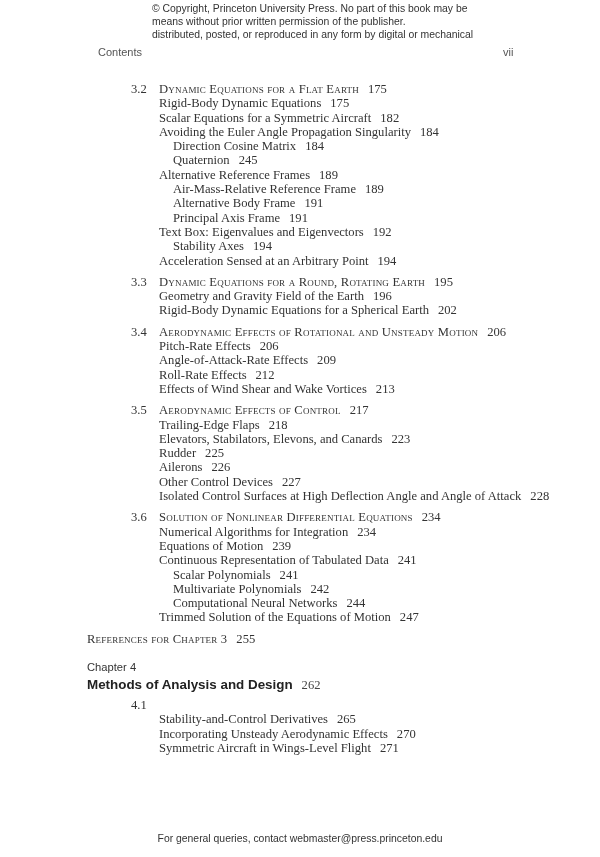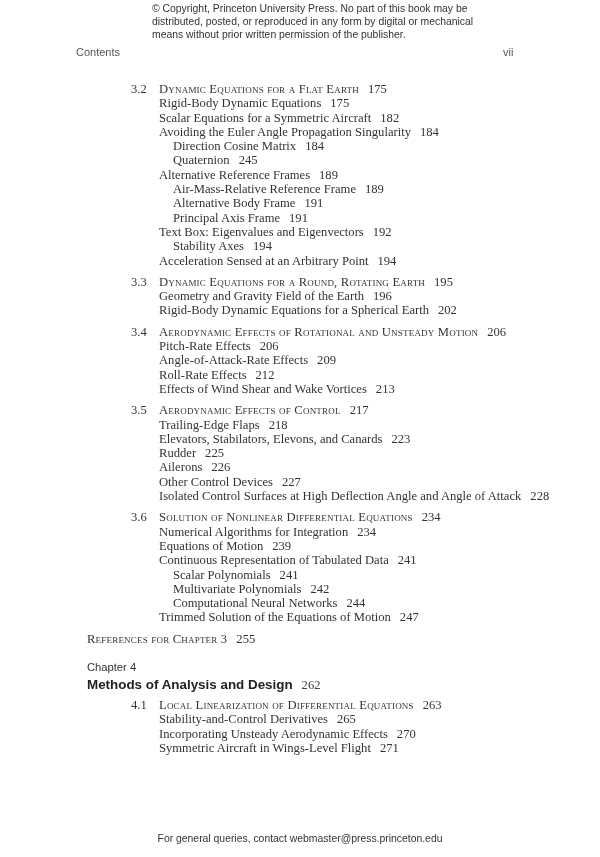--- a/index.html
+++ b/index.html
@@ -1,18 +1,18 @@
 <!DOCTYPE html>
 <html><head>
   <meta charset="utf-8">
   <style>
     html, body { margin:0; padding:0; }
     body { width:600px; height:857px; background:#ffffff; position:relative; overflow:hidden; color:#2a2a2a; }
     .copyright { position:absolute; left:152px; top:2px; width:330px; font-family:"Liberation Sans", sans-serif; font-size:10.4px; line-height:13px; color:#333; }
-    .running-head { position:absolute; left:76px; top:46px; font-family:"Liberation Sans", sans-serif; font-size:11px; color:#555; }
+    .running-head { position:absolute; left:98px; top:46px; font-family:"Liberation Sans", sans-serif; font-size:11px; color:#555; }
     .folio { position:absolute; left:503px; top:46px; font-family:"Liberation Sans", sans-serif; font-size:11px; color:#555; }
     .toc { position:absolute; left:87px; top:82px; width:460px; font-family:"Liberation Serif", serif; font-size:12.6px; line-height:14.3px; color:#333; }
     .sec { margin-bottom:7px; }
     .row { white-space:nowrap; position:relative; height:14.3px;margin-left:44px; }
     .num { position:absolute; left:0; top:0; }
     .t { position:absolute; top:0; }
     .l1 { left:28px; }
     .l2 { left:42px; }
     .sc { font-variant:small-caps; letter-spacing:0.2px; }
     .pg { margin-left:9px; }
@@ -20,22 +20,22 @@
     .chap-label { font-family:"Liberation Sans", sans-serif; font-size:11.2px; color:#333; height:16px; margin-top:2px; }
     .chap-title { font-family:"Liberation Sans", sans-serif; font-weight:bold; font-size:13.4px; color:#222; height:22px; line-height:18px; }
     .chap-title .pg { font-family:"Liberation Serif", serif; font-weight:normal; font-size:12.6px; color:#444; }
     .footer { position:absolute; left:0; width:600px; top:833px; text-align:center; font-family:"Liberation Sans", sans-serif; font-size:10.4px; color:#333; }
   </style>
 </head>
 <body>
 
 <div class="copyright">
   <div>© Copyright, Princeton University Press. No part of this book may be</div>
+  <div>means without prior written permission of the publisher.</div>
   <div>distributed, posted, or reproduced in any form by digital or mechanical</div>
-  <div>means without prior written permission of the publisher.</div>
 </div>
 
 <div class="running-head">Contents</div>
 <div class="folio">vii</div>
 
 <div class="toc">
   <div id="sections">
       <div class="sec">
         <div class="row">
           <span class="num">3.2</span>
@@ -164,21 +164,20 @@
     <span class="sc">References for Chapter 3</span><span class="pg">255</span>
   </div>
   <div class="chap-label">Chapter 4</div>
   <div class="chap-title">
     <span>Methods of Analysis and Design</span><span class="pg">262</span>
   </div>
   <div id="ch4sections">
       <div class="sec">
         <div class="row">
           <span class="num">4.1</span>
-          <span class="t l1"><span class="sc">Local Linearization of Differential Equations</span><span class="pg">263</span></span>
         </div>
         <div class="row">
           <span class="t l1"><span>Stability-and-Control Derivatives</span><span class="pg">265</span></span>
         </div>
         <div class="row">
           <span class="t l1"><span>Incorporating Unsteady Aerodynamic Effects</span><span class="pg">270</span></span>
         </div>
         <div class="row">
           <span class="t l1"><span>Symmetric Aircraft in Wings-Level Flight</span><span class="pg">271</span></span>
         </div>

